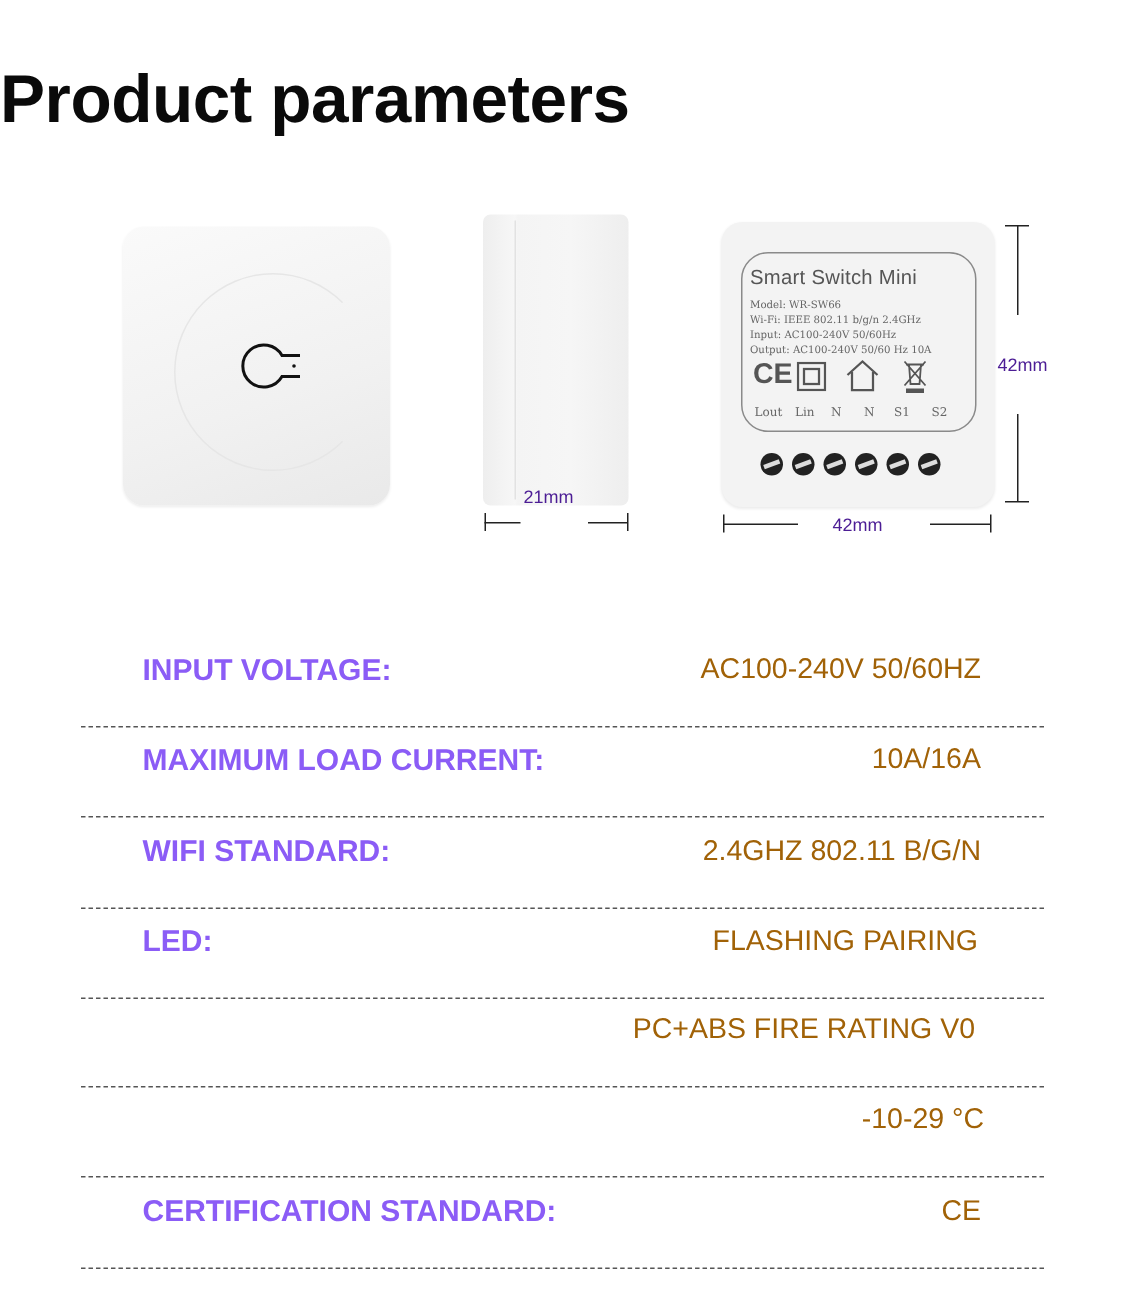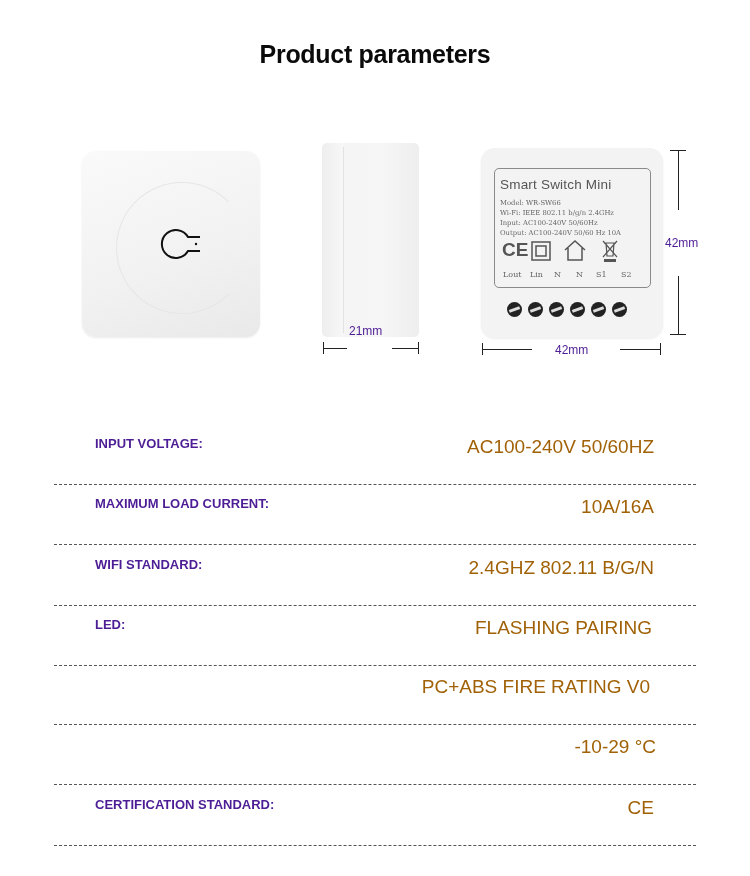--- a/index.html
+++ b/index.html
@@ -1,40 +1,40 @@
 <!DOCTYPE html>
 <html><head>
 <meta charset="utf-8">
 <style>
   html,body{margin:0;padding:0;background:#fff;}
   body{width:750px;height:876px;position:relative;overflow:hidden;font-family:"Liberation Sans","DejaVu Sans",sans-serif;color:#111;}
-  .title{position:absolute;top:40px;left:0;width:750px;text-align:center;font-size:25px;font-weight:bold;letter-spacing:-0.3px;color:#0a0a0a;}
+  .title{position:absolute;top:40px;left:0;width:750px;font-size:45px;font-weight:bold;letter-spacing:-0.3px;color:#0a0a0a;}
   .abs{position:absolute;}
   
   .front{left:82px;top:151px;width:178px;height:186px;border-radius:14px;background:linear-gradient(160deg,#fafafa 0%,#f1f1f1 60%,#e9e9e9 100%);box-shadow:0 1px 2px rgba(0,0,0,0.08);}
   .front-ring{position:absolute;left:34px;top:31px;width:130px;height:130px;border-radius:50%;border:1px solid #e6e6e6;border-right-color:transparent;}
   
   .side{left:322px;top:143px;width:97px;height:194px;border-radius:5px;background:linear-gradient(90deg,#eeeeee 0%,#f7f7f7 22%,#f4f4f4 24%,#f6f6f6 60%,#eeeeee 100%);}
   .side-line{position:absolute;left:21px;top:4px;width:1px;height:186px;background:#e2e2e2;}
   .dim-h{height:1px;background:#222;}
   .tick-v{width:1px;background:#222;}
   .dim-label{font-size:12px;color:#4c1d95;}
   
   .back{left:481px;top:148px;width:182px;height:190px;border-radius:14px;background:#f3f3f3;box-shadow:0 1px 2px rgba(0,0,0,0.08);}
-  .label-box{position:absolute;left:13px;top:20px;width:155px;height:118px;border:1.5px solid #8a8a8a;border-radius:5px;}
+  .label-box{position:absolute;left:13px;top:20px;width:155px;height:118px;border:1.5px solid #8a8a8a;border-radius:18px;}
   .lb-title{position:absolute;left:5px;top:8px;font-size:13.5px;color:#555;letter-spacing:0.2px;}
   .lb-line{position:absolute;left:5px;font-size:6.8px;color:#666;white-space:nowrap;font-family:"DejaVu Serif",serif;text-align:center;}
   .lb-ce{position:absolute;left:7px;top:70px;font-size:19px;font-weight:bold;color:#555;}
   .lb-term{position:absolute;top:101px;font-size:8px;color:#666;font-family:"DejaVu Serif",serif;}
   .screws{position:absolute;left:26px;top:154px;display:flex;gap:6px;}
   .screw{width:15px;height:15px;border-radius:50%;background:#222;position:relative;}
   .screw::after{content:"";position:absolute;left:2px;top:6px;width:11px;height:3px;background:#ddd;transform:rotate(-20deg);}
   
   .row{position:absolute;left:54px;width:642px;height:60px;border-bottom:1px dashed #555;}
-  .row .lbl{position:absolute;left:41px;top:12px;font-size:13px;font-weight:bold;color:#4c1d95;}
+  .row .lbl{position:absolute;left:41px;top:12px;font-size:20px;font-weight:bold;color:#8b5cf6;}
   .row .val{position:absolute;right:42px;top:12px;font-size:19px;color:#a16207;}
 </style>
 </head>
 <body>
 
 <div class="title">Product parameters</div>
 
 <div class="abs front">
   <div class="front-ring"></div>
 </div>

